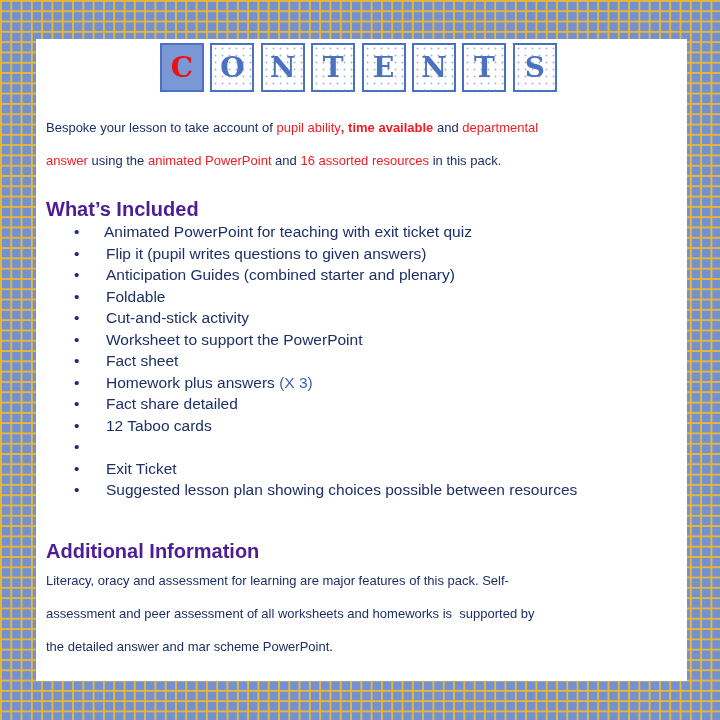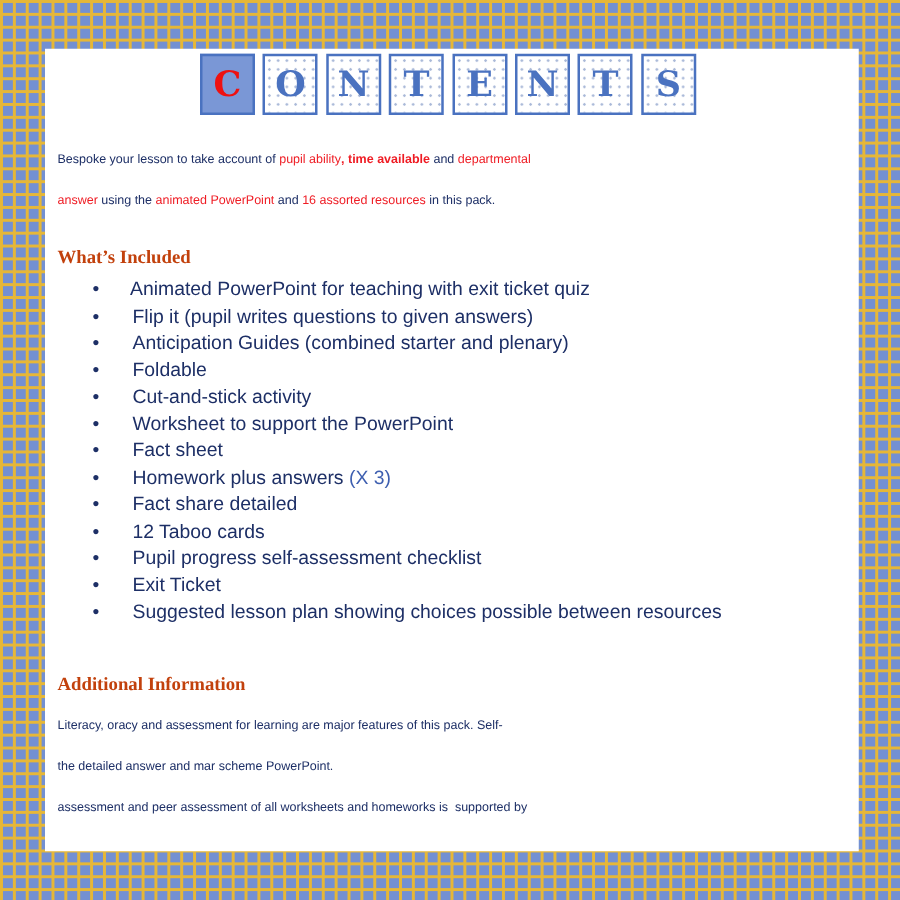--- a/index.html
+++ b/index.html
@@ -22,25 +22,25 @@
     position: absolute; top: 0; width: 40px; height: 45px;
     border: 2px solid #4a72c0;
     background-color: #ffffff;
     background-image: radial-gradient(circle, #a8b8d8 0.8px, transparent 1.2px);
     background-size: 7px 7px;
     display: flex; align-items: center; justify-content: center;
     font-family: "DejaVu Serif", serif; font-weight: bold; font-size: 28px;
     color: #4a72c0;
   }
   .tile.first { background: #7a97d6; color: #ee1111; }
-  .text { position: absolute; left: 10px; color: #1d2f66; font-size: 10px; }
+  .text { position: absolute; left: 10px; color: #1d2f66; font-size: 13px; }
   .red { color: #ef1c24; }
   .bold { font-weight: bold; }
   .intro { top: 72px; line-height: 33px; width: 640px; }
-  .heading { font-weight: bold; color: #c2410c; font-size: 15px; font-family: Liberation Serif, serif; }
+  .heading { font-weight: bold; color: #4c1d95; font-size: 20px; }
   .h1 { top: 159px; }
   ul.items { position: absolute; left: 10px; top: 182px; margin: 0; padding: 0; list-style: none; width: 620px; }
   ul.items li { position: relative; height: 21.5px; line-height: 21.5px; padding-left: 60px; color: #1d2f66; font-size: 15.5px; }
   ul.items li .bullet { position: absolute; left: 28px; top: 0; }
   ul.items li.first-item { padding-left: 58px; }
   .light { color: #3e5fb0; text-align: right; }
   .h2 { top: 501px; }
   .addl { top: 525px; line-height: 33px; width: 640px; }
 </style>
 </head>
@@ -70,26 +70,26 @@
     <li class="first-item"><span class="bullet">•</span><span>Animated PowerPoint for teaching with exit ticket quiz</span></li>
     <li><span class="bullet">•</span><span>Flip it (pupil writes questions to given answers)</span></li>
     <li><span class="bullet">•</span><span>Anticipation Guides (combined starter and plenary)</span></li>
     <li><span class="bullet">•</span><span>Foldable</span></li>
     <li><span class="bullet">•</span><span>Cut-and-stick activity</span></li>
     <li><span class="bullet">•</span><span>Worksheet to support the PowerPoint</span></li>
     <li><span class="bullet">•</span><span>Fact sheet</span></li>
     <li><span class="bullet">•</span><span>Homework plus answers</span><span class="light"> (X 3)</span></li>
     <li><span class="bullet">•</span><span>Fact share detailed</span></li>
     <li><span class="bullet">•</span><span>12 Taboo cards</span></li>
-    <li><span class="bullet">•</span><span>Pupil progress self-assessment checklist</span></li>
+    <li><span class="bullet">•</span></li>
     <li><span class="bullet">•</span><span>Exit Ticket</span></li>
     <li><span class="bullet">•</span><span>Suggested lesson plan showing choices possible between resources</span></li>
   </ul>
 
   <div class="text heading h2">Additional Information</div>
 
   <div class="text addl">
     <div>Literacy, oracy and assessment for learning are major features of this pack. Self-</div>
+    <div style="white-space:pre">assessment and peer assessment of all worksheets and homeworks is  supported by</div>
     <div>the detailed answer and mar scheme PowerPoint.</div>
-    <div style="white-space:pre">assessment and peer assessment of all worksheets and homeworks is  supported by</div>
   </div>
 
 </div>
 
 </body></html>

